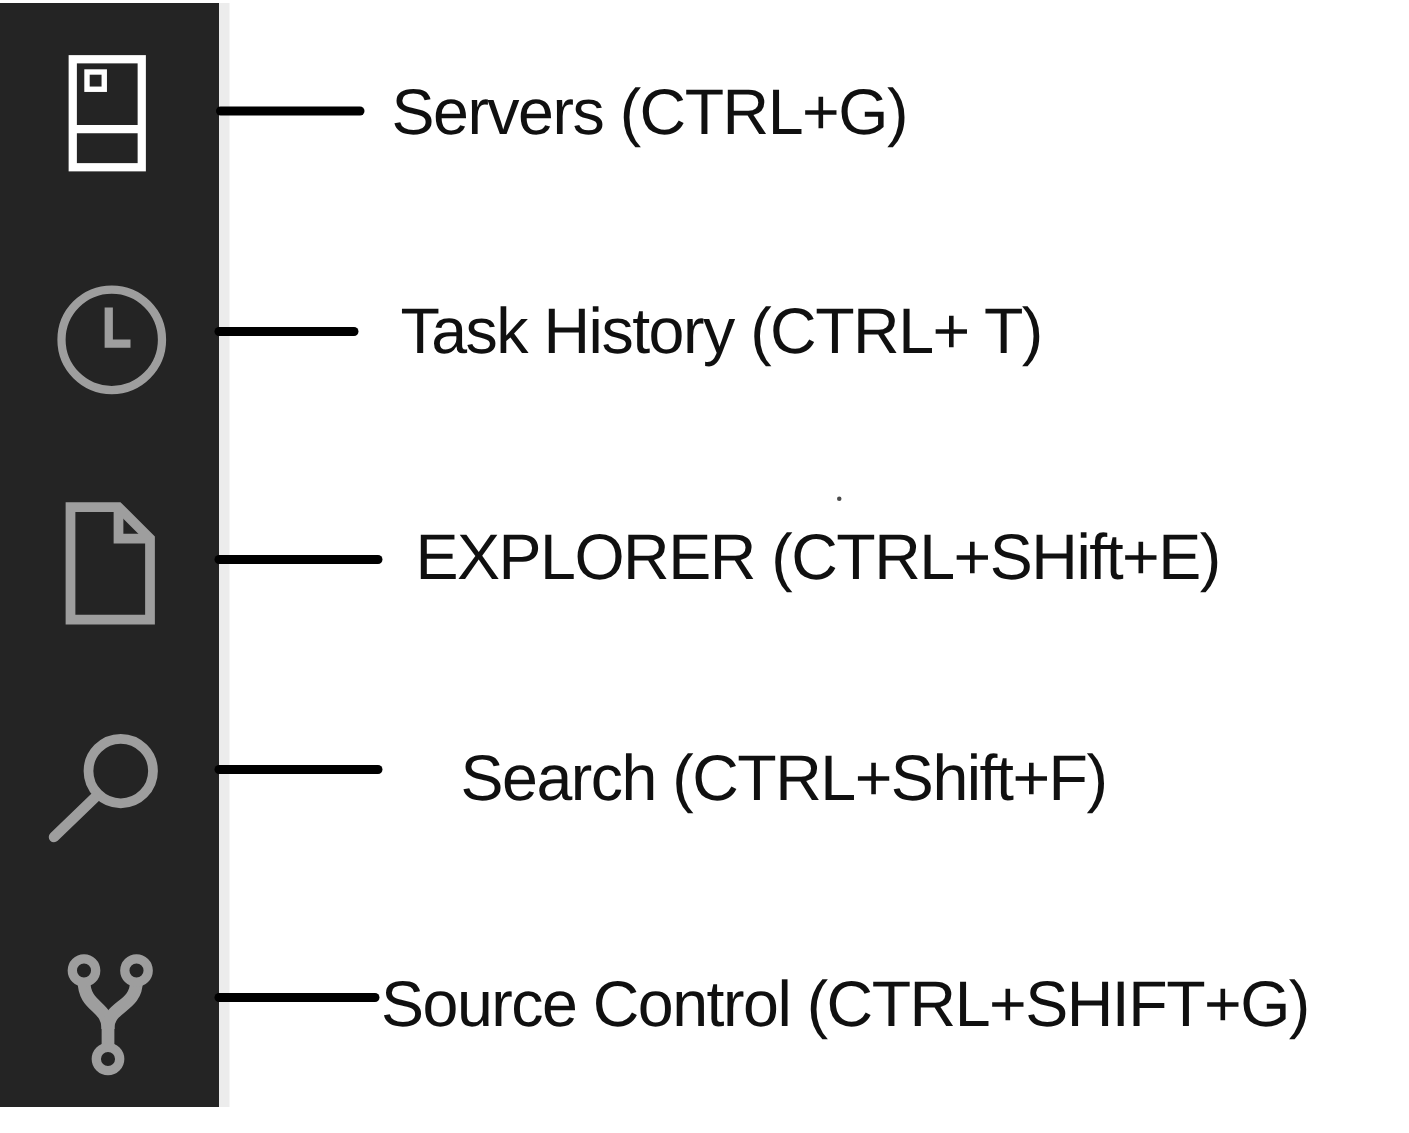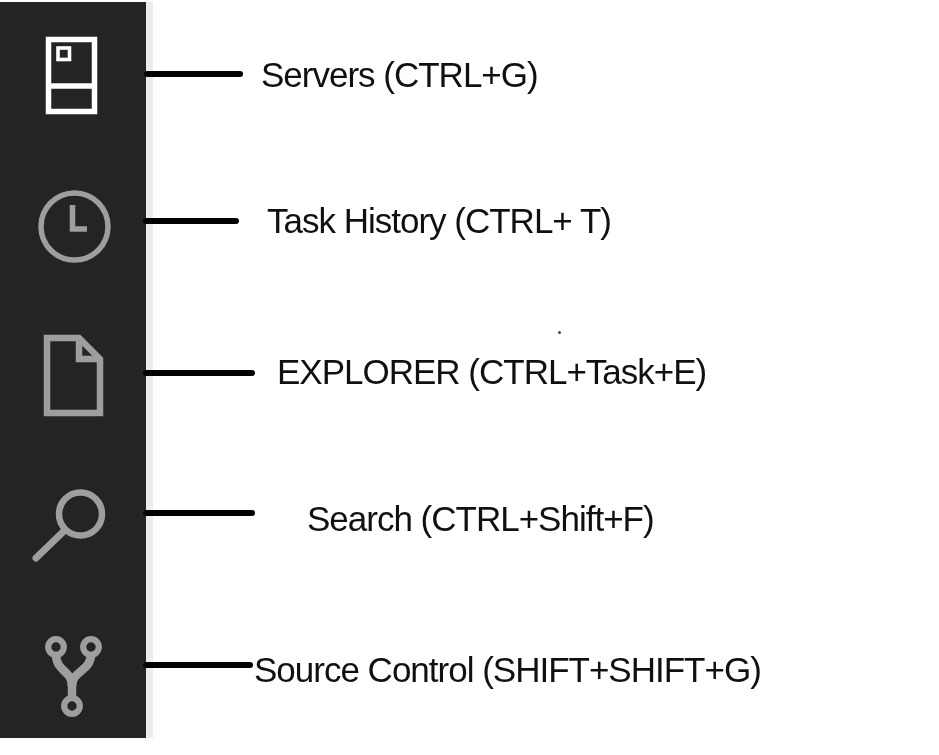--- a/index.html
+++ b/index.html
@@ -51,21 +51,21 @@
     border-radius: 3px;
   }
   .c1 { left: 144px; top: 71px;  width: 99px;  }
   .c2 { left: 143px; top: 218px; width: 96px;  }
   .c3 { left: 143px; top: 370px; width: 112px; }
   .c4 { left: 143px; top: 510px; width: 112px; }
   .c5 { left: 143px; top: 662px; width: 110px; }
   
   .label {
     position: absolute;
-    font-size: 35px;
+    font-size: 43px;
     line-height: 52px;
     color: #101010;
     letter-spacing: -1px;
     white-space: nowrap;
   }
   .l1 { left: 261px; top: 49px;  }
   .l2 { left: 267px; top: 195px; text-align: right; }
   .l3 { left: 277px; top: 346px; }
   .l4 { left: 271px; top: 493px; margin-left: 36px; }
   .l5 { left: 254px; top: 644px; }
@@ -127,19 +127,19 @@
   </button>
 
   <div class="callout c1"></div>
   <div class="callout c2"></div>
   <div class="callout c3"></div>
   <div class="callout c4"></div>
   <div class="callout c5"></div>
 
   <div class="label l1">Servers (CTRL+G)</div>
   <div class="label l2">Task History (CTRL+ T)</div>
-  <div class="label l3">EXPLORER (CTRL+Task+E)</div>
+  <div class="label l3">EXPLORER (CTRL+SHift+E)</div>
   <div class="label l4">Search (CTRL+Shift+F)</div>
-  <div class="label l5">Source Control (SHIFT+SHIFT+G)</div>
+  <div class="label l5">Source Control (CTRL+SHIFT+G)</div>
 
   <div class="stray-dot"></div>
 
 </div>
 
 </body></html>

